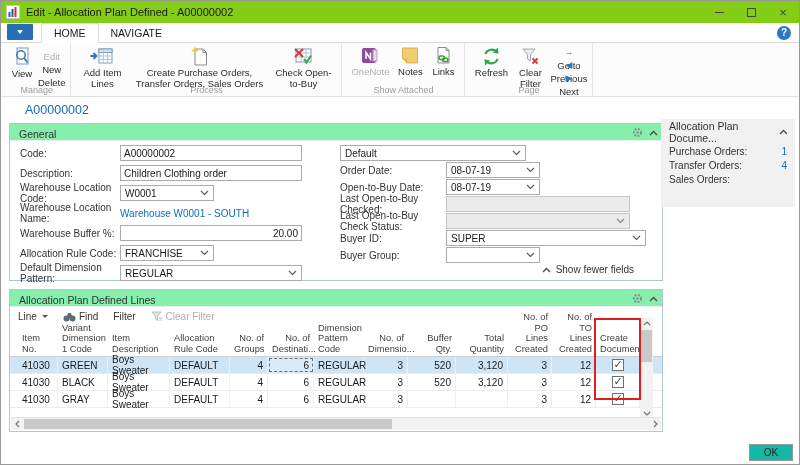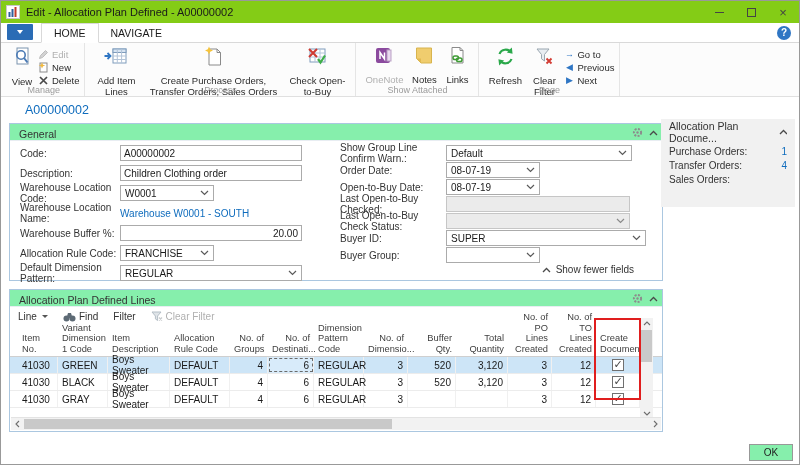--- a/index.html
+++ b/index.html
@@ -20,24 +20,24 @@
   .app-menu { width:26px; height:16px; background:#2a6cb5; margin:0 8px 2px 6px; display:flex; align-items:center; justify-content:center; border-radius:1px; }
   .app-menu .tri { width:0; height:0; border-left:3px solid transparent; border-right:3px solid transparent; border-top:4px solid #fff; }
   .tab { padding:3px 12px 3px; font-size:10.5px; color:#1a1a1a; }
   .tab.active { background:#fff; border:1px solid #d9d9d9; border-bottom:1px solid #fff; margin-bottom:-1px; }
   .help-btn { position:absolute; right:8px; top:3px; width:14px; height:14px; border-radius:50%; background:#2f76c4; color:#fff; font-size:10px; font-weight:bold; text-align:center; line-height:14px; }
 
   
   .ribbon { position:relative; height:54px; display:flex; background:#fcfcfc; border-bottom:1px solid #e0e0e0; padding-left:2px; }
   .rgroup { position:relative; display:flex; align-items:flex-start; padding:2px 5px 13px 5px; border-right:1px solid #e5e5e5; }
   .rgroup-label { position:absolute; bottom:1px; left:0; right:0; text-align:center; font-size:9px; color:#9b9b9b; }
-  .rbtn-lg { display:flex; flex-direction:column; align-items:center; justify-content:flex-end; font-size:9.5px; color:#2b2b2b; padding:1px 3px; text-align:center;gap:8px; }
+  .rbtn-lg { display:flex; flex-direction:column; align-items:center; justify-content:flex-end; font-size:9.5px; color:#2b2b2b; padding:1px 3px; text-align:center; }
   .rbtn-lg .lbl { line-height:1.15; margin-top:1px; }
   .sm-col { display:flex; flex-direction:column; gap:1px; padding-top:3px; margin-left:2px; }
-  .rbtn-sm { display:flex; align-items:center; gap:3px; font-size:9.5px; color:#2b2b2b; height:12px; white-space:nowrap; }
+  .rbtn-sm { display:flex; align-items:center; gap:3px; font-size:9.5px; color:#2b2b2b; height:12px; white-space:nowrap;flex-direction:column; }
   .disabled-txt { color:#b0b0b0 !important; }
   .arrow-blue { color:#2f76c4; font-size:9px; line-height:1; width:10px; text-align:center; }
 
   
   .content { position:absolute; top:96px; left:0; right:0; bottom:0; background:#fff; }
   .page-title { position:absolute; left:24px; top:6px; font-size:12.5px; color:#0f6cbd; }
 
   .section { position:absolute; background:#fff; border:1px solid #abc7e0; }
   .sec-general { left:8px; top:26px; width:654px; height:158px; }
   .sec-lines { left:8px; top:192px; width:654px; height:143px; }
@@ -92,21 +92,21 @@
   .hthumb { position:absolute; left:13px; top:1px; width:368px; height:10px; background:#c9c9c9; }
   .harrow { position:absolute; top:0; width:12px; height:12px; display:flex; align-items:center; justify-content:center; }
 
   
   .factbox { position:absolute; left:660px; top:22px; width:134px; height:88px; background:#f1f1f1; padding:5px 8px 4px 8px; }
   .fb-head { display:flex; justify-content:space-between; align-items:center; font-size:10.5px; color:#333; height:16px; margin-bottom:4px; }
   .fb-item { display:flex; justify-content:space-between; align-items:center; height:14px; font-size:10px; }
   .fb-item .lab { color:#333; }
   .fb-item .val { color:#0f6cbd; }
 
-  .ok-btn { position:absolute; left:748px; top:347px; width:44px; height:17px; background:#86efac; border:1px solid #989898; font-size:10px; color:#222; font-family:inherit; }
+  .ok-btn { position:absolute; left:748px; top:347px; width:44px; height:17px; background:#14b8a6; border:1px solid #989898; font-size:10px; color:#222; font-family:inherit; }
 </style>
 </head>
 <body>
 
 <div class="window">
 
   <div class="titlebar">
     <svg width="14" height="14">
         <rect x="0.5" y="0.5" width="13" height="13" fill="#fff" stroke="#c8c8c8"></rect>
         <rect x="2.5" y="7" width="2" height="5" fill="#2e5f9e"></rect>
@@ -329,21 +329,20 @@
             <span>REGULAR</span>
             <svg width="9" height="6">
                 <path d="M1 1 L4.5 4.5 L8 1" fill="none" stroke="#5a5a5a" stroke-width="1.2"></path>
               </svg>
           </div>
         </div>
       </div>
 
       <div class="fcol fcol-right">
         <div class="frow">
-          <span class="flabel">Show Group Line Confirm Warn.:</span>
           <div class="fdrop w186">
             <span>Default</span>
             <svg width="9" height="6">
                 <path d="M1 1 L4.5 4.5 L8 1" fill="none" stroke="#5a5a5a" stroke-width="1.2"></path>
               </svg>
           </div>
         </div>
         <div class="frow">
           <span class="flabel">Order Date:</span>
           <div class="fdrop w94">

